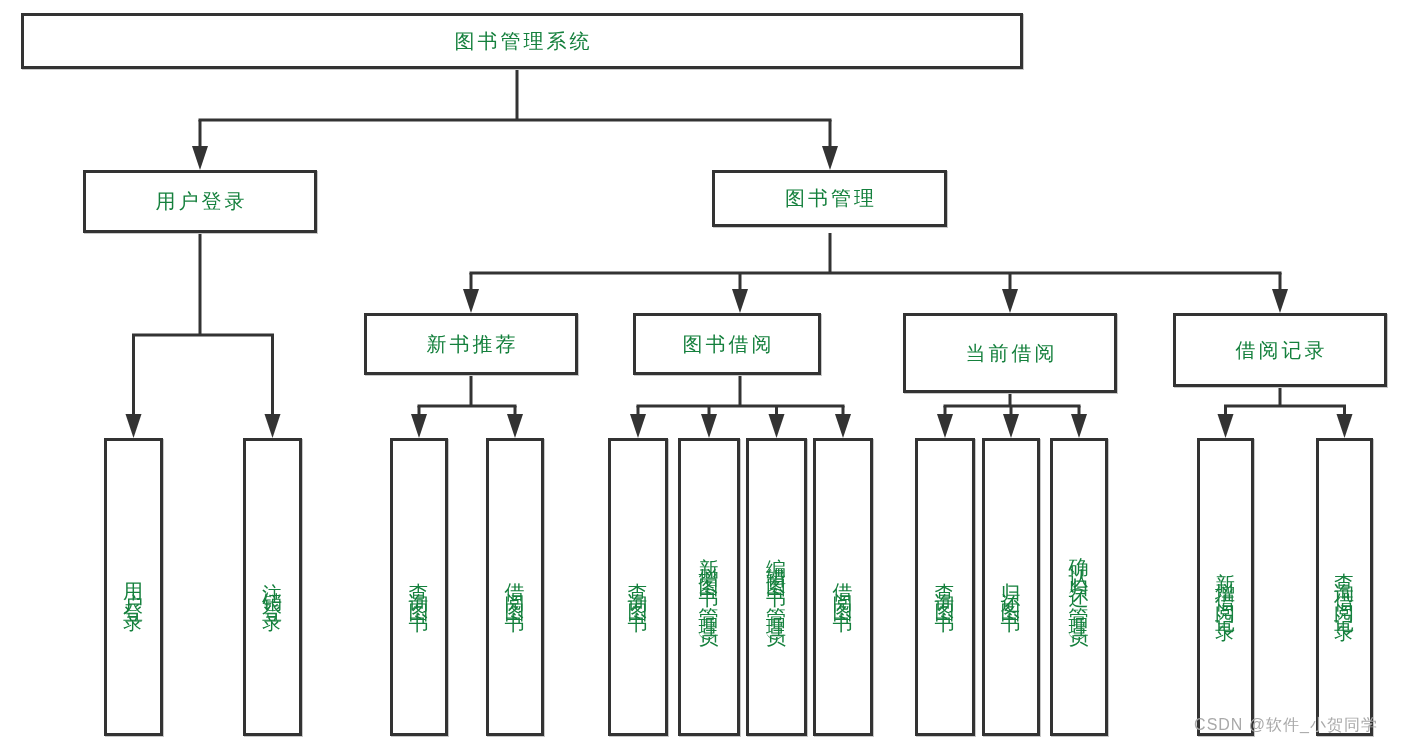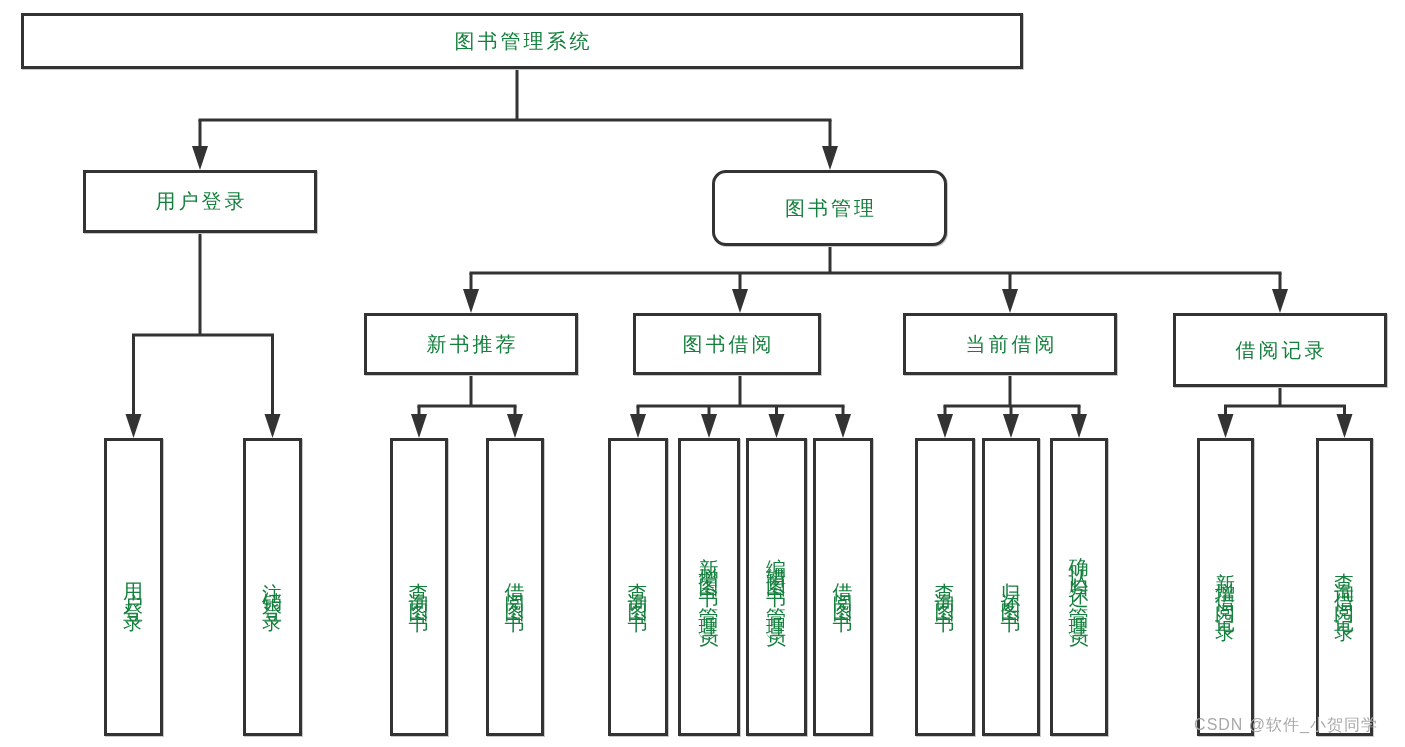--- a/index.html
+++ b/index.html
@@ -135,25 +135,25 @@
       <line x1="1225.5" y1="406" x2="1225.5" y2="416"></line>
       <polygon points="1217.5,414 1233.5,414 1225.5,438" stroke="none"></polygon>
       <line x1="1344.5" y1="406" x2="1344.5" y2="416"></line>
       <polygon points="1336.5,414 1352.5,414 1344.5,438" stroke="none"></polygon>
     </g>
   </svg>
 
   <div class="node h" style="left:21px; top:13px; width:1002px; height:56px;">图书管理系统</div>
 
   <div class="node h" style="left:83px; top:170px; width:234px; height:63px;">用户登录</div>
-  <div class="node h" style="left:712px; top:170px; width:235px; height:76px;border-radius:14px;">图书管理</div>
+  <div class="node h" style="left:712px; top:170px; width:235px; height:57px;">图书管理</div>
 
   <div class="node h" style="left:364px; top:313px; width:214px; height:62px;">新书推荐</div>
   <div class="node h" style="left:633px; top:313px; width:188px; height:62px;">图书借阅</div>
-  <div class="node h" style="left:903px; top:313px; width:214px; height:62px;text-align:center;">当前借阅</div>
+  <div class="node h" style="left:903px; top:313px; width:214px; height:80px;text-align:center;">当前借阅</div>
   <div class="node h" style="left:1173px; top:313px; width:214px; height:74px;">借阅记录</div>
 
   <div class="node v" style="left:104px; top:438px; width:59px; height:298px;">
     <span class="vtext">用户登录</span>
   </div>
   <div class="node v" style="left:243px; top:438px; width:59px; height:298px;">
     <span class="vtext">注销登录</span>
   </div>
 
   <div class="node v" style="left:390px; top:438px; width:58px; height:298px;">

